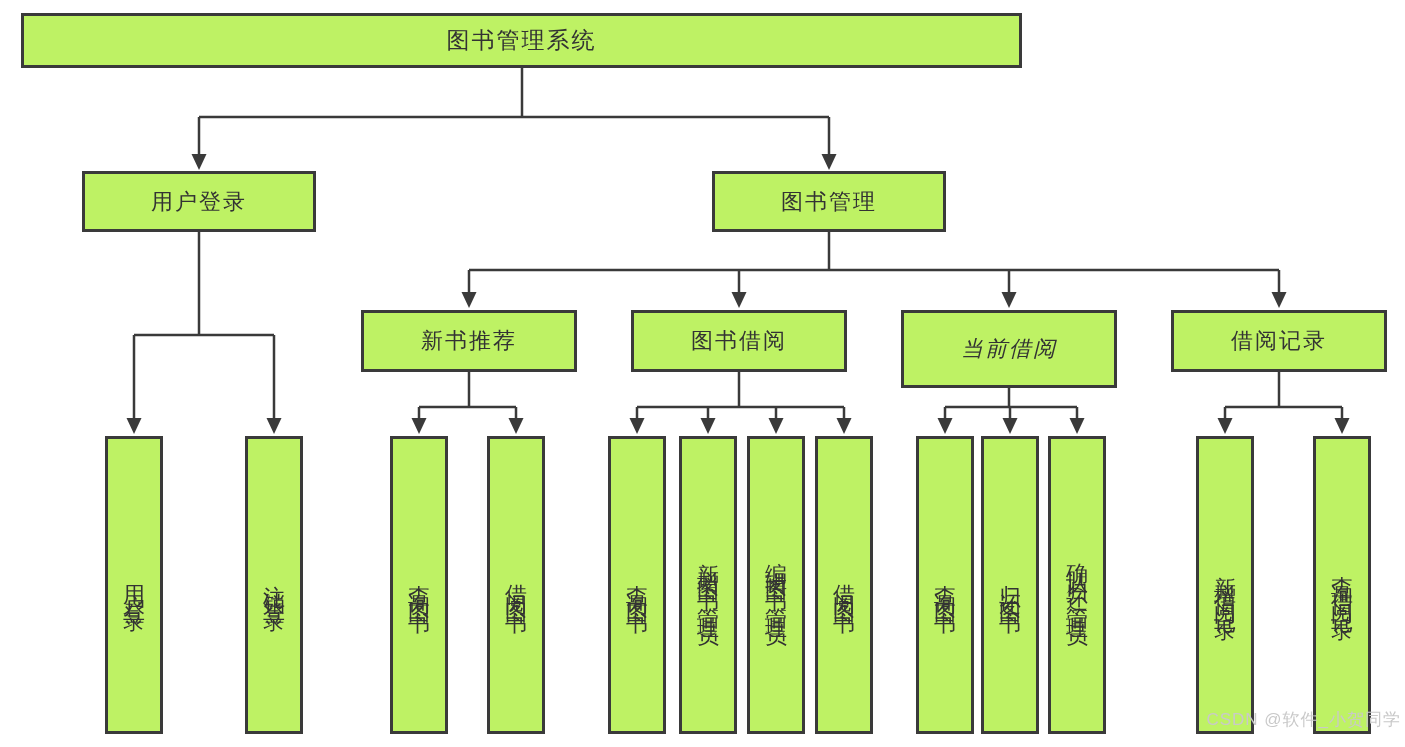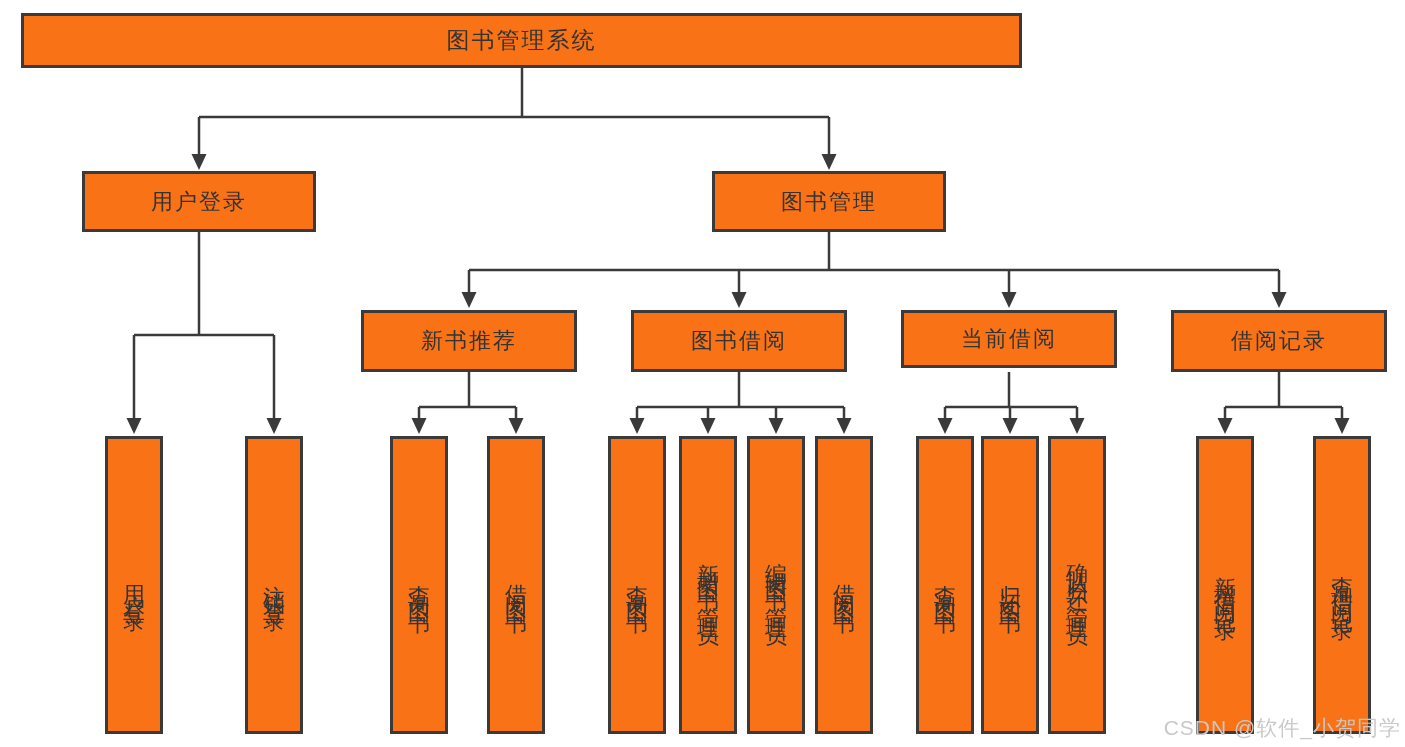--- a/index.html
+++ b/index.html
@@ -18,39 +18,39 @@
     color:var(--text);
     overflow:hidden;
   }
   svg.connectors{position:absolute;left:0;top:0;z-index:1;}
   .connectors line{stroke:var(--line);stroke-width:2.5;}
   .connectors path.ah{fill:var(--line);stroke:none;}
   .node{
     position:absolute;
     box-sizing:border-box;
     border:3px solid var(--box-border);
-    background:#f97316;
+    background:#bef264;
     display:flex;align-items:center;justify-content:center;
     font-size:22px;
     z-index:2;
     text-align:center;
     letter-spacing:2px;
   }
   .node.root{font-size:23px;}
   .node.leaf{letter-spacing:0;}
   .vtext{
     writing-mode:vertical-rl;
     text-orientation:mixed;
     letter-spacing:9px;
     line-height:1;
   }
   .watermark{
     position:absolute;
-    right:4px;bottom:5px;
-    font-size:21px;
+    right:4px;bottom:16px;
+    font-size:17px;
     color:var(--watermark);
     z-index:3;
     letter-spacing:1px;
     white-space:nowrap;
   }
 </style>
 </head>
 <body>
 
 <div class="canvas">
@@ -141,21 +141,21 @@
   <div class="node" style="left:712px;top:171px;width:234px;height:61px;">
     <span>图书管理</span>
   </div>
 
   <div class="node" style="left:361px;top:310px;width:216px;height:62px;text-align:right;">
     <span>新书推荐</span>
   </div>
   <div class="node" style="left:631px;top:310px;width:216px;height:62px;align-items:center;">
     <span>图书借阅</span>
   </div>
-  <div class="node" style="left:901px;top:310px;width:216px;height:58px;">
+  <div class="node" style="left:901px;top:310px;width:216px;height:78px;font-style:italic;">
     <span>当前借阅</span>
   </div>
   <div class="node" style="left:1171px;top:310px;width:216px;height:62px;">
     <span>借阅记录</span>
   </div>
 
   <div class="node leaf" style="left:105px;top:436px;width:58px;height:298px;">
     <span class="vtext">用户登录</span>
   </div>
   <div class="node leaf" style="left:245px;top:436px;width:58px;height:298px;">

